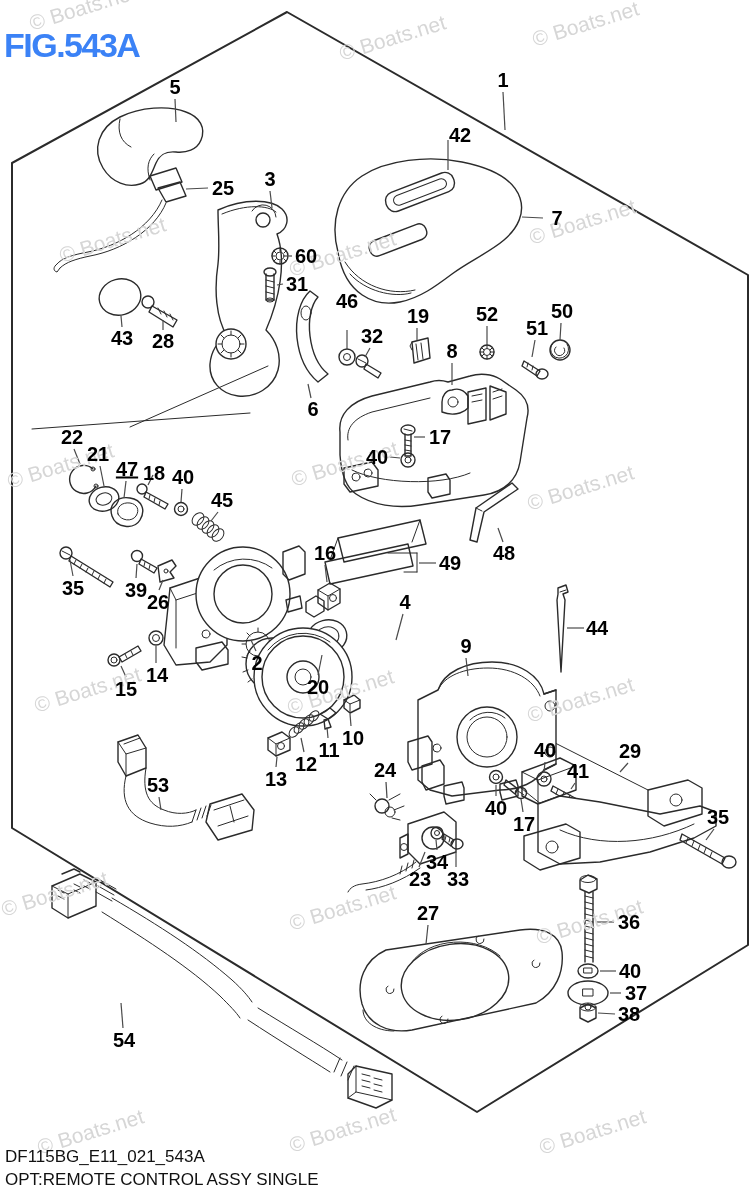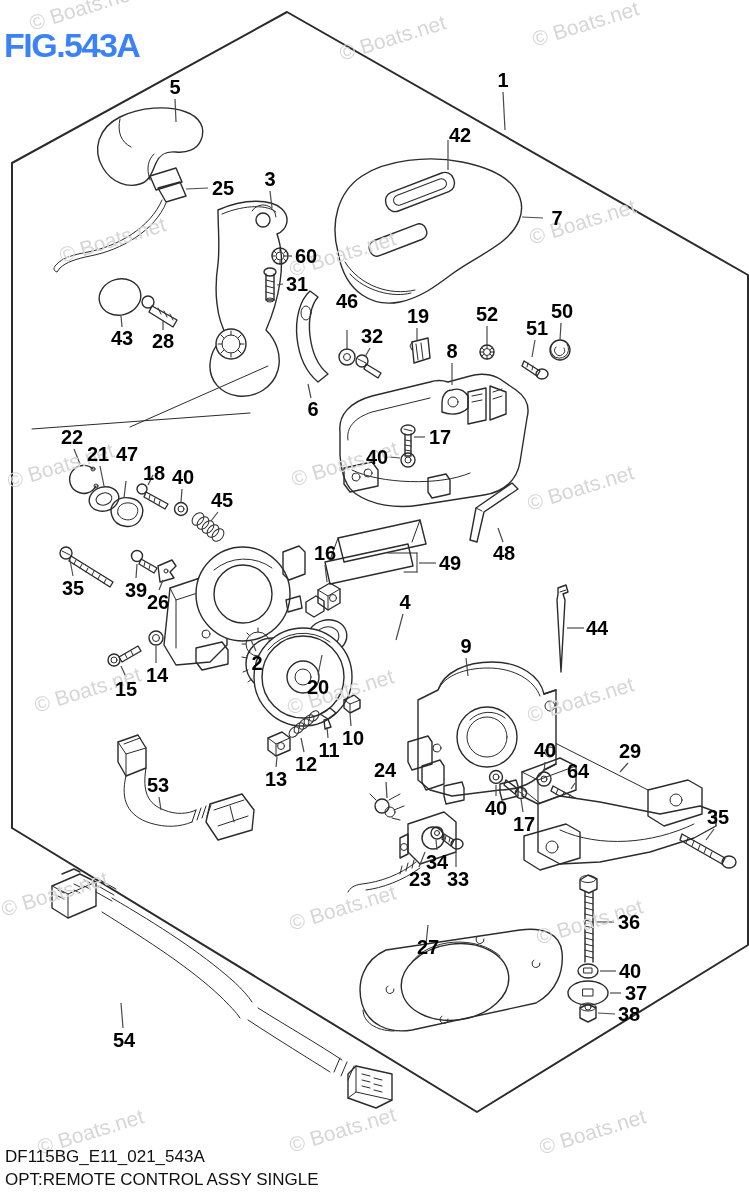--- a/index.html
+++ b/index.html
@@ -516,50 +516,50 @@
       <div class="callout" style="left: 440px; top: 437px;">17</div>
       <div class="callout" style="left: 377px; top: 457px;">40</div>
       <div class="callout" style="left: 504px; top: 553px;">48</div>
       <div class="callout" style="left: 450px; top: 563px;">49</div>
       <div class="callout" style="left: 325px; top: 553px;">16</div>
       <div class="callout" style="left: 405px; top: 602px;">4</div>
       <div class="callout" style="left: 466px; top: 646px;">9</div>
       <div class="callout" style="left: 597px; top: 628px;">44</div>
       <div class="callout" style="left: 72px; top: 437px;">22</div>
       <div class="callout" style="left: 98px; top: 454px;">21</div>
-      <div class="callout" style="left: 127px; top: 454px;">47</div>
+      <div class="callout" style="left: 127px; top: 469px; text-decoration: underline;">47</div>
       <div class="callout" style="left: 154px; top: 463px; margin-top: 10px;">18</div>
       <div class="callout" style="left: 183px; top: 477px;">40</div>
       <div class="callout" style="left: 222px; top: 500px;">45</div>
       <div class="callout" style="left: 73px; top: 588px;">35</div>
       <div class="callout" style="left: 136px; top: 590px;">39</div>
       <div class="callout" style="left: 158px; top: 602px;">26</div>
       <div class="callout" style="left: 257px; top: 663px;">2</div>
       <div class="callout" style="left: 157px; top: 675px;">14</div>
       <div class="callout" style="left: 126px; top: 689px;">15</div>
       <div class="callout" style="left: 318px; top: 687px;">20</div>
       <div class="callout" style="left: 276px; top: 779px;">13</div>
       <div class="callout" style="left: 306px; top: 764px;">12</div>
       <div class="callout" style="left: 329px; top: 750px;">11</div>
       <div class="callout" style="left: 353px; top: 738px;">10</div>
       <div class="callout" style="left: 385px; top: 770px;">24</div>
       <div class="callout" style="left: 437px; top: 862px;">34</div>
       <div class="callout" style="left: 420px; top: 879px;">23</div>
       <div class="callout" style="left: 458px; top: 879px;">33</div>
       <div class="callout" style="left: 545px; top: 750px;">40</div>
-      <div class="callout" style="left: 578px; top: 771px;">64</div>
+      <div class="callout" style="left: 578px; top: 771px;">41</div>
       <div class="callout" style="left: 630px; top: 751px;">29</div>
       <div class="callout" style="left: 496px; top: 808px;">40</div>
       <div class="callout" style="left: 524px; top: 824px;">17</div>
       <div class="callout" style="left: 718px; top: 817px;">35</div>
       <div class="callout" style="left: 629px; top: 922px;">36</div>
       <div class="callout" style="left: 630px; top: 971px;">40</div>
       <div class="callout" style="left: 636px; top: 993px;">37</div>
       <div class="callout" style="left: 629px; top: 1014px;">38</div>
-      <div class="callout" style="left: 428px; top: 913px; margin-top: 34px;">27</div>
+      <div class="callout" style="left: 428px; top: 913px;">27</div>
       <div class="callout" style="left: 158px; top: 785px;">53</div>
       <div class="callout" style="left: 124px; top: 1040px;">54</div>
     </div>
 
   <div class="title">FIG.543A</div>
   <div class="footer">
     <div>DF115BG_E11_021_543A</div>
     <div>OPT:REMOTE CONTROL ASSY SINGLE</div>
   </div>
 </div>

